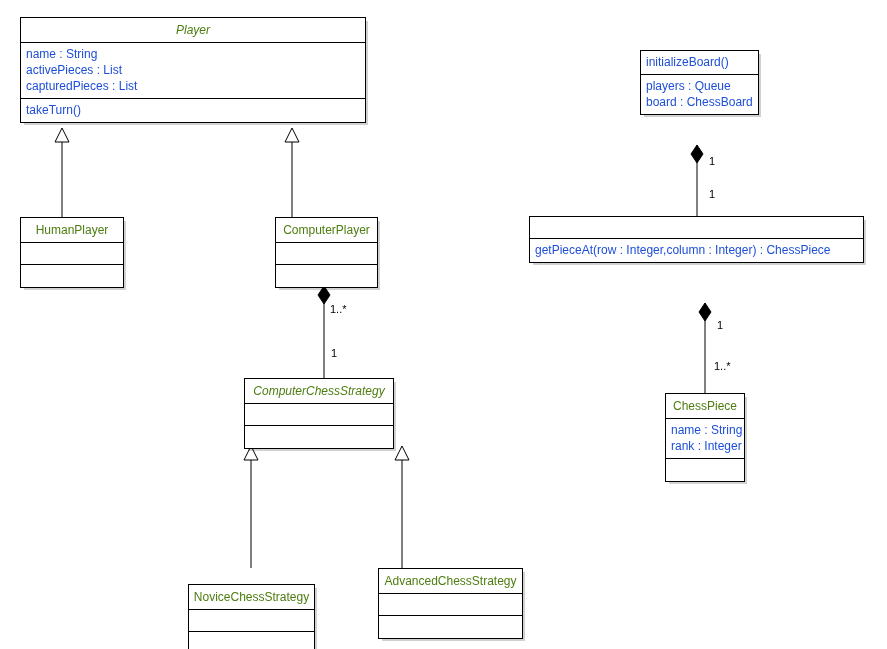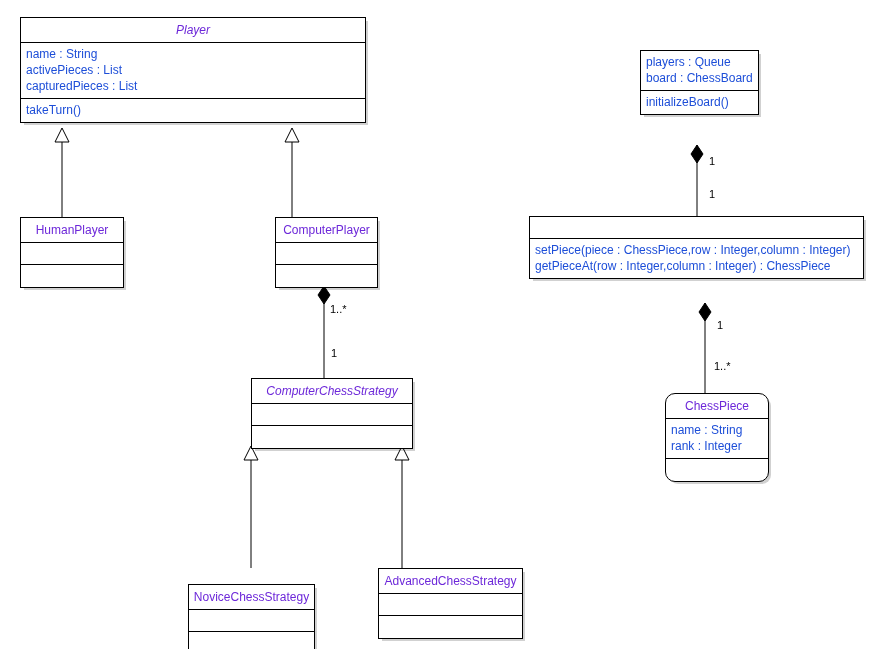--- a/index.html
+++ b/index.html
@@ -35,21 +35,21 @@
   .compartment {
     box-sizing: border-box;
     border-bottom: 1px solid #000000;
   }
   .compartment:last-child {
     border-bottom: none;
   }
   .class-name {
     text-align: center;
     font-size: 12px;
-    color: #6d28d9;
+    color: #4d7c0f;
     padding: 5px 4px 5px 4px;
     line-height: 14px;
     white-space: nowrap;
   }
   .class-name.abstract {
     font-style: italic;
   }
   .members {
     font-size: 12px;
     color: #1d4ed8;
@@ -131,57 +131,56 @@
     <div class="compartment members empty"></div>
     <div class="compartment members empty"></div>
   </div>
 
   <div class="uml-class" style="left:275px; top:217px; width:103px;">
     <div class="compartment class-name">ComputerPlayer</div>
     <div class="compartment members empty"></div>
     <div class="compartment members empty"></div>
   </div>
 
-  <div class="uml-class" style="left:251px; top:378px; width:162px;">
+  <div class="uml-class" style="left:244px; top:378px; width:150px;">
     <div class="compartment class-name abstract">ComputerChessStrategy</div>
     <div class="compartment members empty"></div>
     <div class="compartment members empty"></div>
   </div>
 
   <div class="uml-class" style="left:188px; top:584px; width:127px;">
     <div class="compartment class-name">NoviceChessStrategy</div>
     <div class="compartment members empty"></div>
     <div class="compartment members empty"></div>
   </div>
 
   <div class="uml-class" style="left:378px; top:568px; width:145px;">
     <div class="compartment class-name">AdvancedChessStrategy</div>
     <div class="compartment members empty"></div>
     <div class="compartment members empty"></div>
   </div>
 
   <div class="uml-class" style="left:640px; top:50px; width:119px;">
     <div class="compartment members">
+      <div class="member-line">initializeBoard()</div>
+    </div>
+    <div class="compartment members">
       <div class="member-line">players : Queue</div>
       <div class="member-line">board : ChessBoard</div>
-    </div>
-    <div class="compartment members">
-      <div class="member-line">initializeBoard()</div>
     </div>
   </div>
 
   <div class="uml-class" style="left:529px; top:216px; width:335px;">
     <div class="compartment members empty"></div>
     <div class="compartment members">
-      <div class="member-line">setPiece(piece : ChessPiece,row : Integer,column : Integer)</div>
       <div class="member-line">getPieceAt(row : Integer,column : Integer) : ChessPiece</div>
     </div>
   </div>
 
-  <div class="uml-class" style="left:665px; top:393px; width:104px;border-radius:10px;">
+  <div class="uml-class" style="left:665px; top:393px; width:80px;">
     <div class="compartment class-name">ChessPiece</div>
     <div class="compartment members">
       <div class="member-line">name : String</div>
       <div class="member-line">rank : Integer</div>
     </div>
     <div class="compartment members empty"></div>
   </div>
 
   <div class="edge-label" style="left:330px; top:303px;">1..*</div>
   <div class="edge-label" style="left:331px; top:347px;">1</div>

